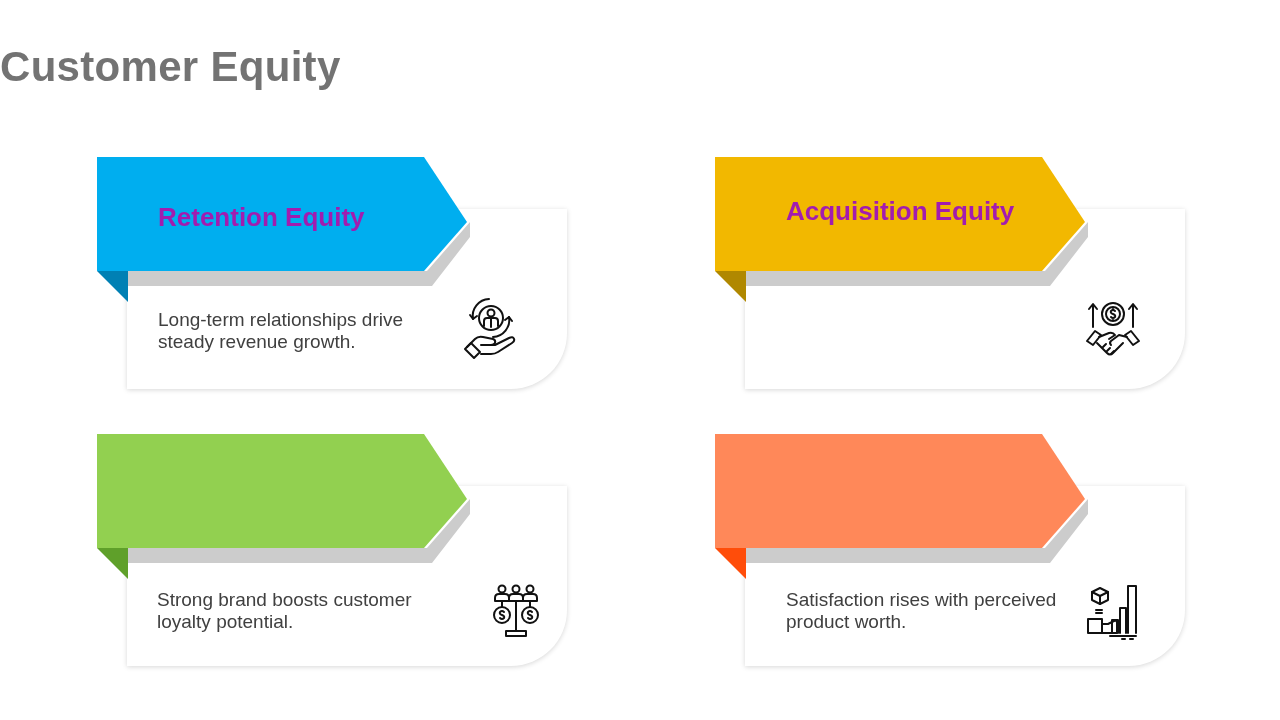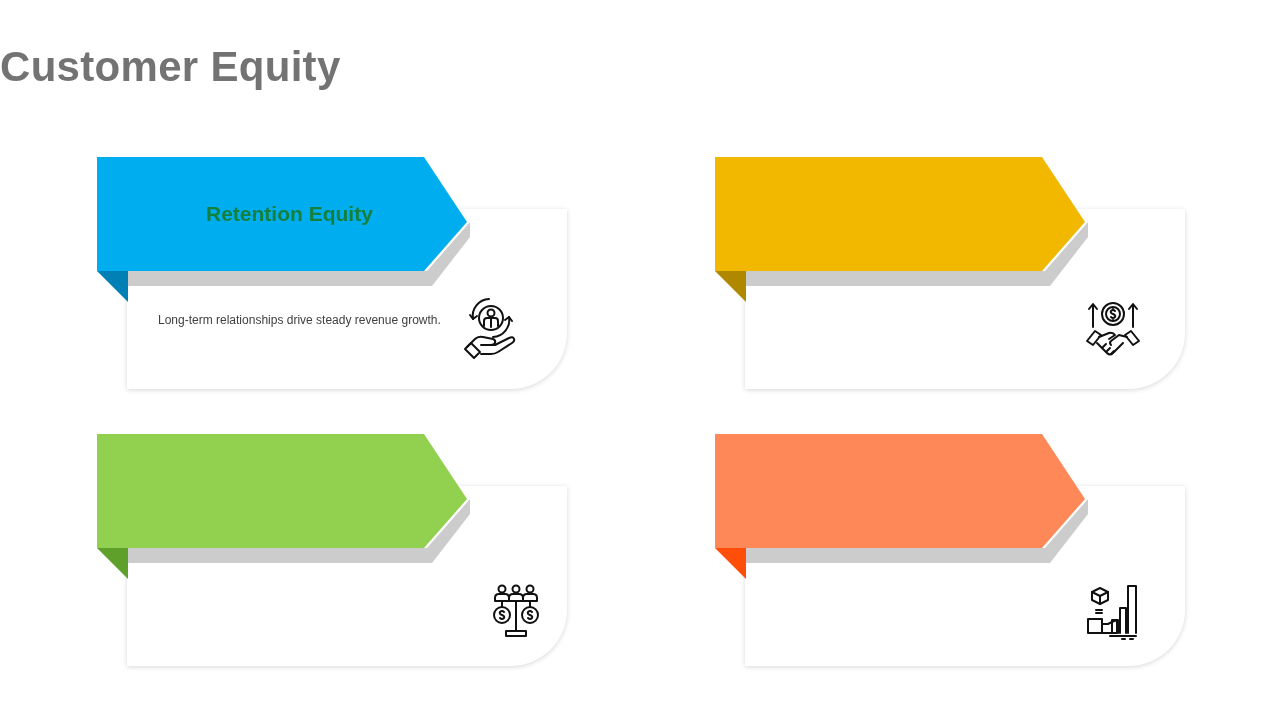--- a/index.html
+++ b/index.html
@@ -19,26 +19,26 @@
     position: absolute; left: 30px; top: 52px; width: 440px; height: 180px;
     background: #ffffff;
     border-bottom-right-radius: 56px;
     box-shadow: 0 1px 5px rgba(0,0,0,0.16);
   }
 
   .banner-svg { position: absolute; left: 0; top: 0; overflow: visible; }
 
   .banner-title {
     position: absolute; left: 61px;
-    font-size: 21px; font-weight: bold; color: #15803d; white-space: nowrap; margin-left: 48px;
+    font-size: 26px; font-weight: bold; color: #a21caf; white-space: nowrap;
   }
 
   .desc {
     position: absolute; left: 61px; top: 152px; width: 300px;
-    font-size: 12px; line-height: 22px; color: #404040;
+    font-size: 19px; line-height: 22px; color: #404040;
   }
 
   .icon {
     position: absolute; width: 56px; height: 64px;
   }
   .icon svg { width: 100%; height: 100%; overflow: visible; }
 </style>
 </head>
 <body>
 
@@ -70,20 +70,21 @@
   </div>
 </div>
 
 <div class="block" style="left:715px; top:157px;">
   <div class="card"></div>
   <svg class="banner-svg" width="380" height="150">
     <polygon points="30,114 330,114 373,65 373,80 335,129 30,129" fill="#CCCCCC"></polygon>
     <polygon points="0,114 31,114 31,145" fill="#B08800"></polygon>
     <polygon points="0,0 327,0 370,65 327,114 0,114" fill="#F2B800"></polygon>
   </svg>
+  <div class="banner-title" style="top:39px; left:71px;">Acquisition Equity</div>
   <div class="icon" style="left:370px; top:142px;">
     <svg viewBox="0 0 56 64" fill="none" stroke="#111" stroke-width="2" stroke-linecap="round" stroke-linejoin="round">
       <path d="M8 28 V6 M4 10 L8 5 L12 10"></path>
       <path d="M48 28 V6 M44 10 L48 5 L52 10"></path>
       <circle cx="28" cy="15" r="11"></circle>
       <circle cx="28" cy="15" r="7"></circle>
       <path d="M30 12 q-2 -2 -4 0 q-1 2 2 3 q3 1 2 3 q-2 2 -4 0 M28 10 v1 M28 19 v1"></path>
       <path d="M2 42 l8 -10 l6 4 l-8 10 z"></path>
       <path d="M54 42 l-8 -10 l-6 4 l8 10 z"></path>
       <path d="M14 38 l10 -4 q4 -1 6 2 l-6 4"></path>
@@ -94,20 +95,21 @@
   </div>
 </div>
 
 <div class="block" style="left:97px; top:434px;">
   <div class="card"></div>
   <svg class="banner-svg" width="380" height="150">
     <polygon points="30,114 330,114 373,65 373,80 335,129 30,129" fill="#CCCCCC"></polygon>
     <polygon points="0,114 31,114 31,145" fill="#5FA02A"></polygon>
     <polygon points="0,0 327,0 370,65 327,114 0,114" fill="#92D050"></polygon>
   </svg>
+  <div class="desc" style="left:60px; top:155px;">Strong brand boosts customer loyalty potential.</div>
   <div class="icon" style="left:394px; top:150px; width:50px; height:56px;">
     <svg viewBox="0 0 50 56" fill="none" stroke="#111" stroke-width="2" stroke-linecap="round" stroke-linejoin="round">
       <circle cx="11" cy="5" r="3.5"></circle>
       <circle cx="25" cy="5" r="3.5"></circle>
       <circle cx="39" cy="5" r="3.5"></circle>
       <path d="M4 17 v-3 q0 -4 4 -4 h6 q4 0 4 4 v3 z"></path>
       <path d="M18 17 v-3 q0 -4 4 -4 h6 q4 0 4 4 v3 z"></path>
       <path d="M32 17 v-3 q0 -4 4 -4 h6 q4 0 4 4 v3 z"></path>
       <path d="M25 17 v30"></path>
       <path d="M11 17 v6 M39 17 v6"></path>
@@ -120,20 +122,21 @@
   </div>
 </div>
 
 <div class="block" style="left:715px; top:434px;">
   <div class="card"></div>
   <svg class="banner-svg" width="380" height="150">
     <polygon points="30,114 330,114 373,65 373,80 335,129 30,129" fill="#CCCCCC"></polygon>
     <polygon points="0,114 31,114 31,145" fill="#FF4D0A"></polygon>
     <polygon points="0,0 327,0 370,65 327,114 0,114" fill="#FF8859"></polygon>
   </svg>
+  <div class="desc" style="left:71px; top:155px;">Satisfaction rises with perceived product worth.</div>
   <div class="icon" style="left:371px; top:150px; width:54px; height:56px;">
     <svg viewBox="0 0 54 56" fill="none" stroke="#111" stroke-width="2" stroke-linecap="round" stroke-linejoin="round">
       <path d="M14 4 l8 4 v8 l-8 4 l-8 -4 v-8 z"></path>
       <path d="M6 8 l8 4 l8 -4 M14 12 v8"></path>
       <path d="M10 26 h6 M10 29 h6"></path>
       <path d="M2 35 h14 v14 h-14 z"></path>
       <path d="M16 40 h6 l6 -3 q3 -1 3 2 v10 h-15"></path>
       <path d="M26 49 V36 h6 v13"></path>
       <path d="M34 49 V24 h6 v25"></path>
       <path d="M42 49 V2 h8 v47"></path>

